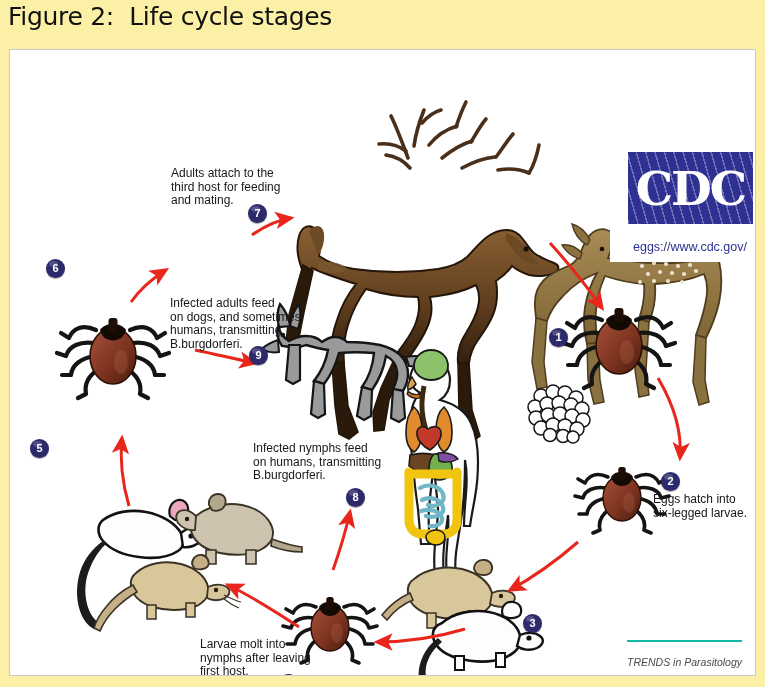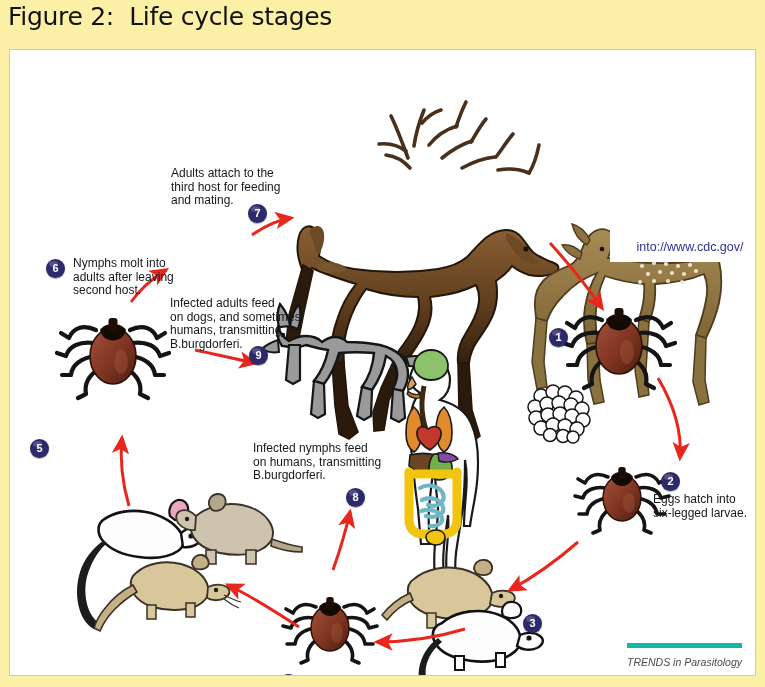--- a/index.html
+++ b/index.html
@@ -125,22 +125,22 @@
     color: #2e3192;
   }
   #credit {
     position: absolute;
     right: 13px;
     bottom: 7px;
     font-family: "Liberation Sans", sans-serif;
     font-style: italic;
     font-size: 10.5px;
     color: #4a4a4a;
-    border-top: 5px solid #14b8a6;
-    padding-top: 8px;
+    border-top: 2px solid #14b8a6;
+    padding-top: 14px;
   }
   svg.art { position: absolute; overflow: visible; }
 </style>
 </head>
 <body>
 
 <div id="page">
 
   <div id="figure-title">Figure 2:  Life cycle stages</div>
 
@@ -527,47 +527,50 @@
         <path d="M648,328 C664,355 672,382 670,408"></path>
         <path d="M568,492 C545,512 522,528 500,540"></path>
         <path d="M455,579 C425,588 395,592 367,592"></path>
         <path d="M289,577 C263,560 239,545 218,535"></path>
         <path d="M119,456 C112,432 110,408 112,388"></path>
         <path d="M323,520 C330,500 336,480 340,462"></path>
       </g>
     </svg>
 
     <div id="cdc-logo">
-      <div id="cdc-url">into://www.cdc.gov/</div>
+      <div id="cdc-mark">
+        <div id="cdc-letters">CDC</div>
+      </div>
+      <div id="cdc-url">eggs://www.cdc.gov/</div>
     </div>
 
     <div class="callout" style="left:161px; top:117px; width:132px;">Adults attach to the
 third host for feeding
 and mating.</div>
     <div class="badge" style="left:238px; top:154px;">7</div>
 
     <div class="badge" style="left:36px; top:209px;">6</div>
-    <div class="callout" style="left:63px; top:207px; width:120px;">Nymphs molt into
-adults after leaving
-second host.</div>
 
     <div class="callout" style="left:160px; top:247px; width:140px;">Infected adults feed
 on dogs, and sometimes
 humans, transmitting
 B.burgdorferi.</div>
     <div class="badge" style="left:239px; top:296px;">9</div>
 
     <div class="badge" style="left:539px; top:278px;">1</div>
 
     <div class="badge" style="left:651px; top:422px;">2</div>
     <div class="callout" style="left:643px; top:443px; width:120px;">Eggs hatch into
 six-legged larvae.</div>
 
     <div class="badge" style="left:513px; top:564px;">3</div>
 
+    <div class="callout" style="left:190px; top:588px; width:130px;">Larvae molt into
+nymphs after leaving
+first host.</div>
     <div class="badge" style="left:269px; top:624px;">4</div>
 
     <div class="badge" style="left:20px; top:389px;">5</div>
 
     <div class="callout" style="left:243px; top:392px; width:140px;">Infected nymphs feed
 on humans, transmitting
 B.burgdorferi.</div>
     <div class="badge" style="left:336px; top:438px;">8</div>
 
     <div id="credit">TRENDS in Parasitology</div>

